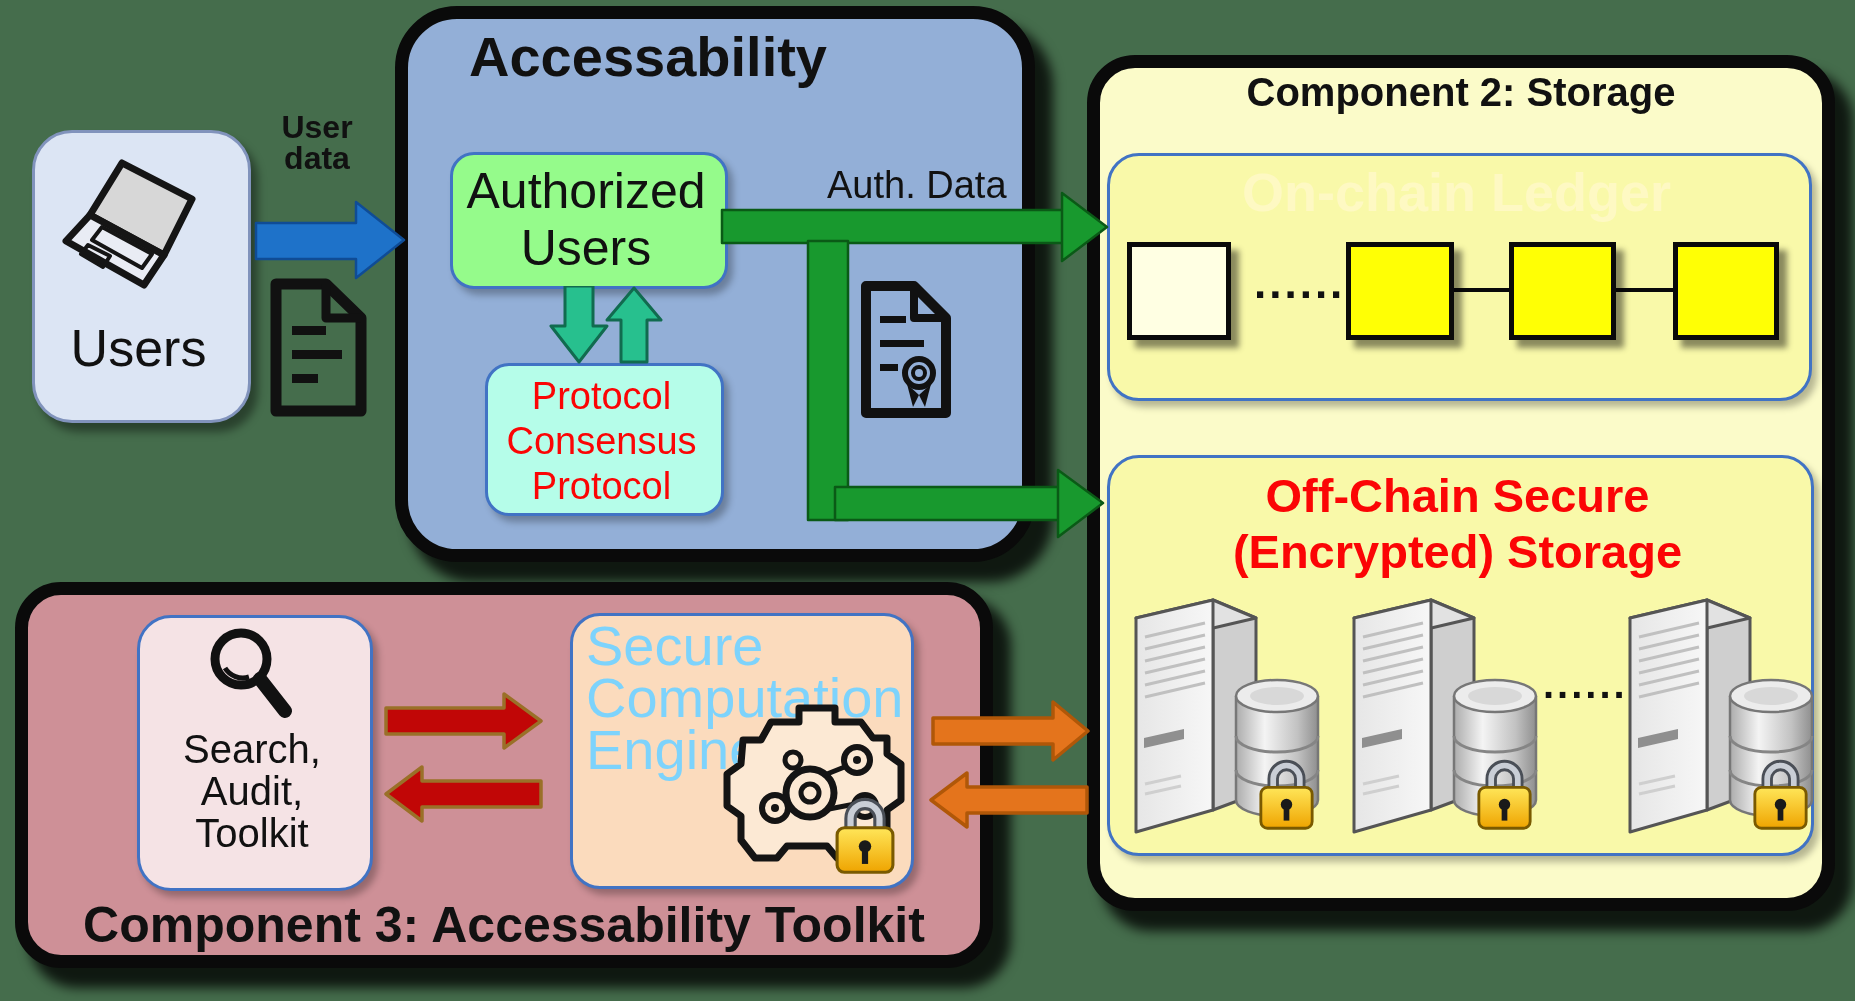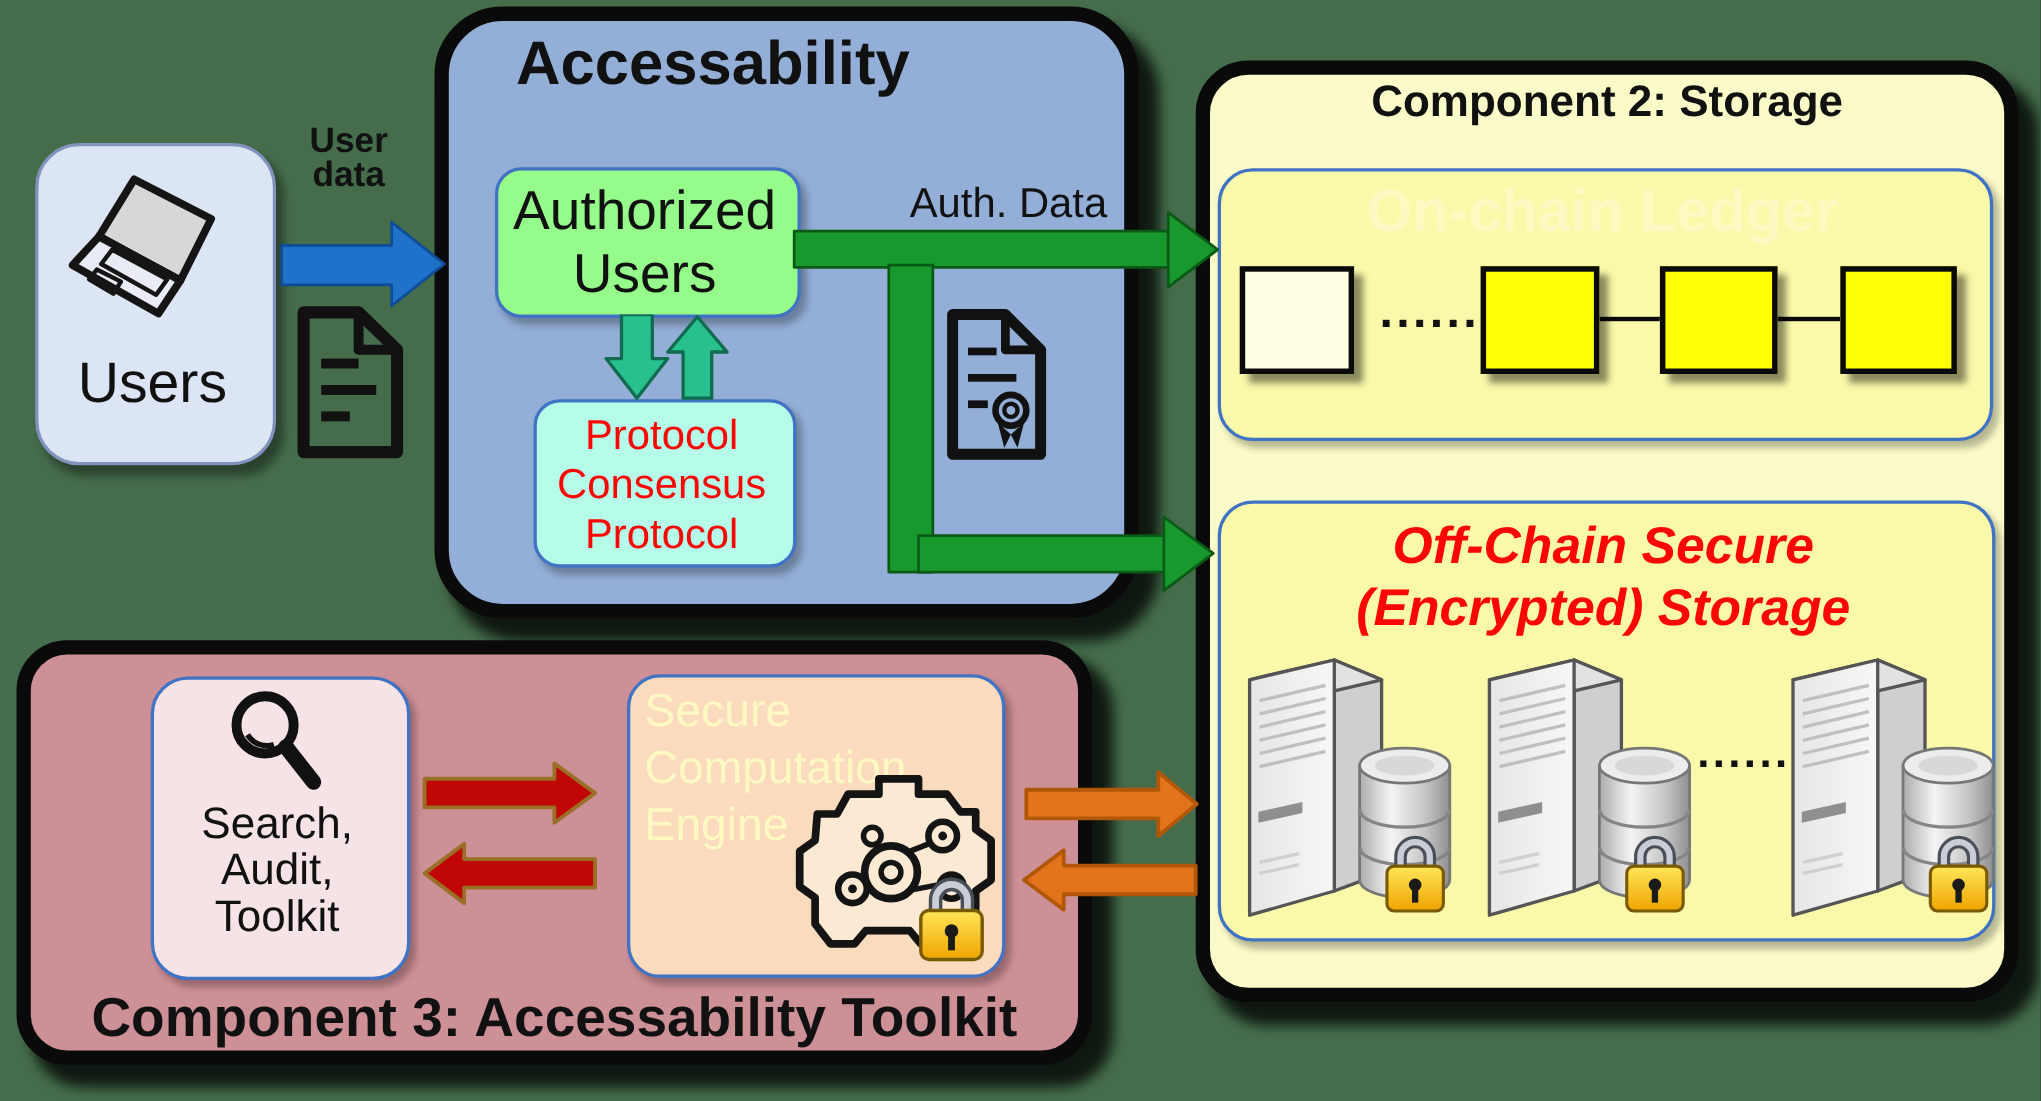--- a/index.html
+++ b/index.html
@@ -26,23 +26,23 @@
   #sce-box{left:570px;top:613px;width:338px;height:270px;background:#FBDBBD;border-radius:30px;}
   
   .t{position:absolute;z-index:10;}
   .center{text-align:center;}
   #comp1-title{left:408px;top:26px;width:480px;font-size:56px;line-height:62px;font-weight:bold;}
   #comp2-title{left:1100px;top:70px;width:722px;font-size:40px;font-weight:bold;}
   #comp3-title{left:28px;top:896px;width:952px;font-size:50px;font-weight:bold;}
   #au-text{left:450px;top:163px;width:272px;font-size:50px;line-height:57px;}
   #scp-text{left:485px;top:374px;width:233px;font-size:38px;line-height:45px;color:#FB0505;}
   #onchain-title{left:1107px;top:161px;width:699px;font-size:54px;font-weight:bold;color:#fef9c3;}
-  #offchain-title{left:1107px;top:468px;width:701px;font-size:47px;line-height:56px;font-weight:bold;color:#FB0505;font-style:italic;}
+  #offchain-title{left:1107px;top:468px;width:701px;font-size:47px;line-height:56px;font-weight:bold;color:#FB0505;}
   #search-text{left:137px;top:728px;width:230px;font-size:40px;line-height:42px;}
-  #sce-text{left:586px;top:620px;width:320px;font-size:42px;line-height:52px;color:#fef9c3;text-align:left;}
+  #sce-text{left:586px;top:620px;width:320px;font-size:56px;line-height:52px;color:#7dd3fc;text-align:left;}
   #users-label{left:32px;top:318px;width:213px;font-size:52px;}
   #userdata-label{left:262px;top:112px;width:110px;font-size:32px;line-height:31px;font-weight:bold;text-align:center;}
   #authdata-label{left:783px;top:164px;width:260px;font-size:38px;margin-left:44px;}
   .dots{position:absolute;z-index:11;font-weight:bold;letter-spacing:3px;color:#111;}
   #onchain-dots{left:1254px;top:258px;font-size:44px;}
   #offchain-dots{left:1543px;top:662px;font-size:40px;}
   
   .block{position:absolute;border:5px solid #0a0a0a;box-shadow:8px 8px 6px rgba(0,0,0,0.45);z-index:8;}
   .block.pale{background:#FFFFE3;}
   .block.yellow{background:#FFFF05;}

